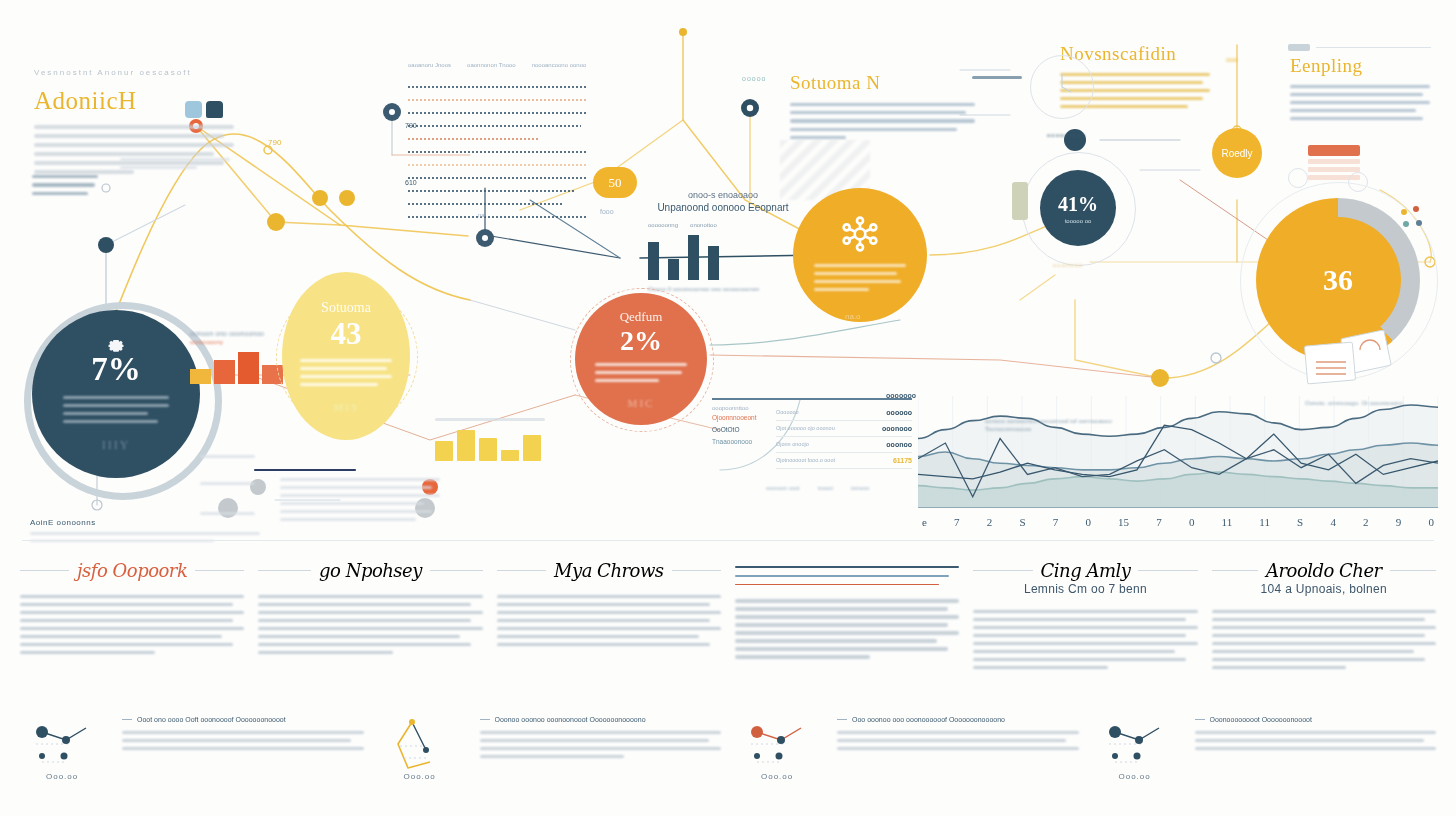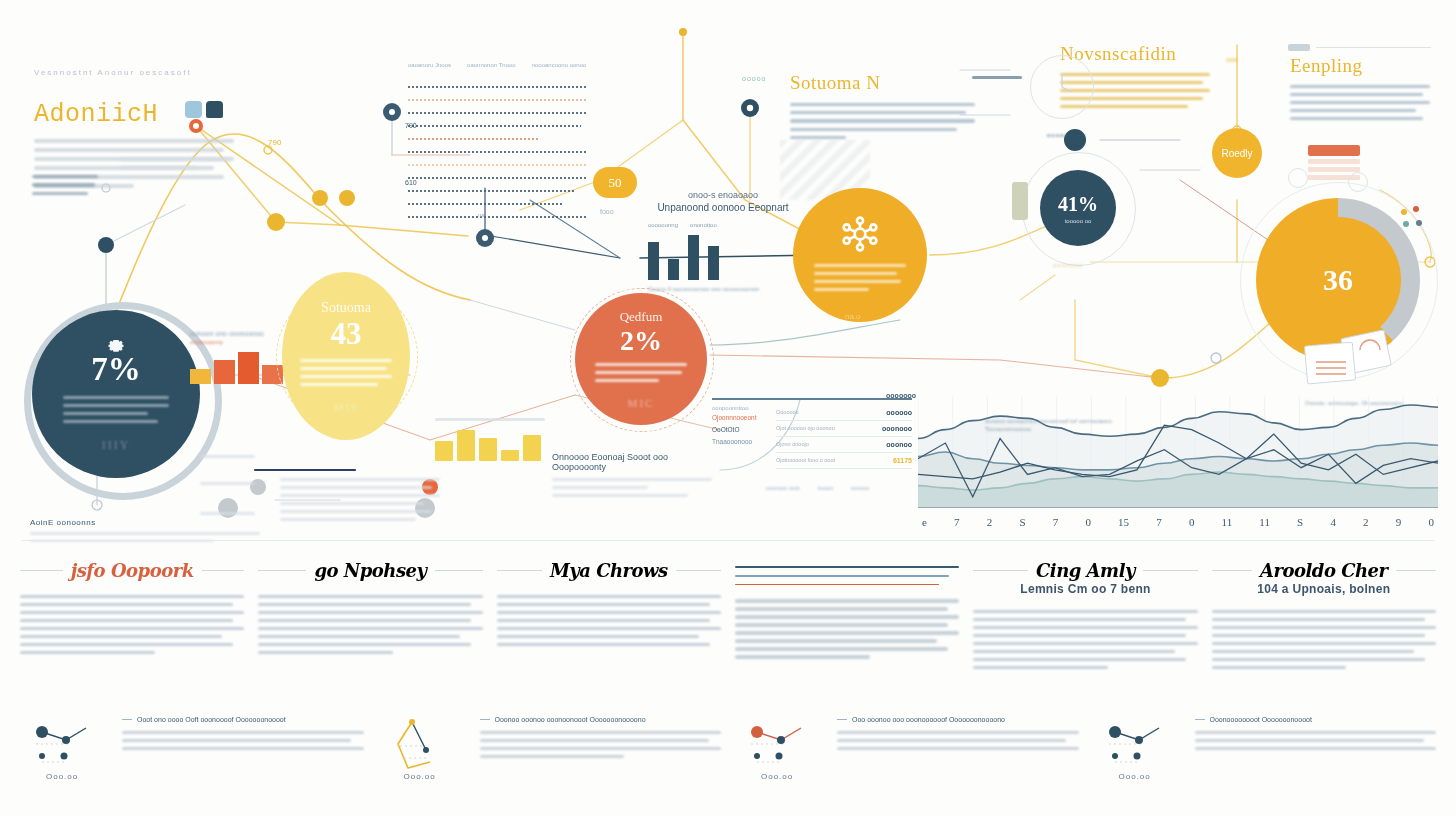--- a/index.html
+++ b/index.html
@@ -131,21 +131,21 @@
       <circle cx="430" cy="487" r="8" fill="#e8663c"></circle>
       <circle cx="258" cy="487" r="8" fill="#c3c9cc"></circle>
       <circle cx="228" cy="508" r="10" fill="#c3c9cc"></circle>
       <circle cx="425" cy="508" r="10" fill="#c3c9cc"></circle>
       <circle cx="615" cy="185" r="11" fill="#eab62f"></circle>
     </g>
   </svg>
 
   <div class="abs" style="left:34px;top:68px;width:200px;">
     <div class="kicker">Vesnnostnt Anonur oescasoft</div>
-    <div class="h-gold" style="margin-top:23px;font-family:Liberation Mono, monospace;">AdoniicH</div>
+    <div class="h-gold" style="margin-top:10px;">AdoniicH</div>
     <div class="blurtext" style="margin-top:10px;">
       <div class="ln w100"></div>
         <div class="ln w95"></div>
         <div class="ln w100"></div>
       <div class="ln w90"></div>
         <div class="ln w95"></div>
         <div class="ln w50"></div>
     </div>
   </div>
 
@@ -312,28 +312,20 @@
     <div class="cap" style="color:#fff;font-size:13px;">Qedfum</div>
     <div class="big" style="font-size:28px;color:#fff;">2%</div>
     <div class="blurtext" style="width:92px;margin-top:6px;">
       <div class="ln w100" style="background:#fff;opacity:.75;height:3px"></div>
       <div class="ln w95" style="background:#fff;opacity:.75;height:3px"></div>
       <div class="ln w70" style="background:#fff;opacity:.75;height:3px"></div>
     </div>
     <div style="margin-top:10px;font-family:'Liberation Serif',serif;font-size:11px;color:#f0b8a4;filter:blur(.8px);letter-spacing:2px;">MIC</div>
   </div>
 
-  <div class="abs" style="left:552px;top:452px;width:160px;">
-    <div style="font-size:9px;color:#3c5a70;filter:blur(.6px);">Onnoooo Eoonoaj Sooot ooo Ooopoooonty</div>
-    <div class="blurtext" style="margin-top:6px;">
-      <div class="ln w100 pale" style="height:3px"></div>
-      <div class="ln w60 pale" style="height:3px"></div>
-      <div class="ln w85 pale" style="height:3px"></div>
-    </div>
-  </div>
 
   <div class="abs" style="left:712px;top:398px;width:200px;">
     <div style="height:1.5px;background:#5f7f96;width:100%;"></div>
     <div style="display:flex;margin-top:5px;">
       <div style="width:64px;">
         <div style="font-size:6px;color:#9fb3c4;filter:blur(.7px)">ooopoonnttoo</div>
         <div style="font-size:6.5px;color:#e0714c;filter:blur(.7px);margin-top:3px;">Ojoonnnooeont</div>
         <div style="font-size:6.5px;color:#3c5a70;filter:blur(.7px);margin-top:5px;">OoOtOtO</div>
         <div style="font-size:6.5px;color:#6f93a6;filter:blur(.7px);margin-top:5px;">Tnaaooonooo</div>
       </div>
@@ -532,21 +524,21 @@
       </div>
   </div>
   <div class="abs" style="left:200px;top:512px;width:55px;">
     <div class="blurtext">
         <div class="ln w100 pale" style="height:3px"></div>
       </div>
   </div>
 
   <div class="abs" style="left:22px;top:540px;width:1412px;height:1px;background:#e4e9ec;"></div>
 
-  <div class="abs" style="left:20px;top:560px;width:1416px;display:flex;gap:14px;font-weight:bold;" id="bottom-columns">
+  <div class="abs" style="left:20px;top:560px;width:1416px;display:flex;gap:14px;" id="bottom-columns">
       <div style="flex: 1 1 0%; min-width: 0px;">
         <div class="colhead">
           <div class="rule"></div>
           <div class="script coral" style="white-space: nowrap;">jsfo Oopoork</div>
           <div class="rule"></div>
         </div>
         <div class="para blurtext" style="margin-top: 14px;">
           <div class="ln w100"></div>
           <div class="ln w95"></div>
           <div class="ln w100"></div>

